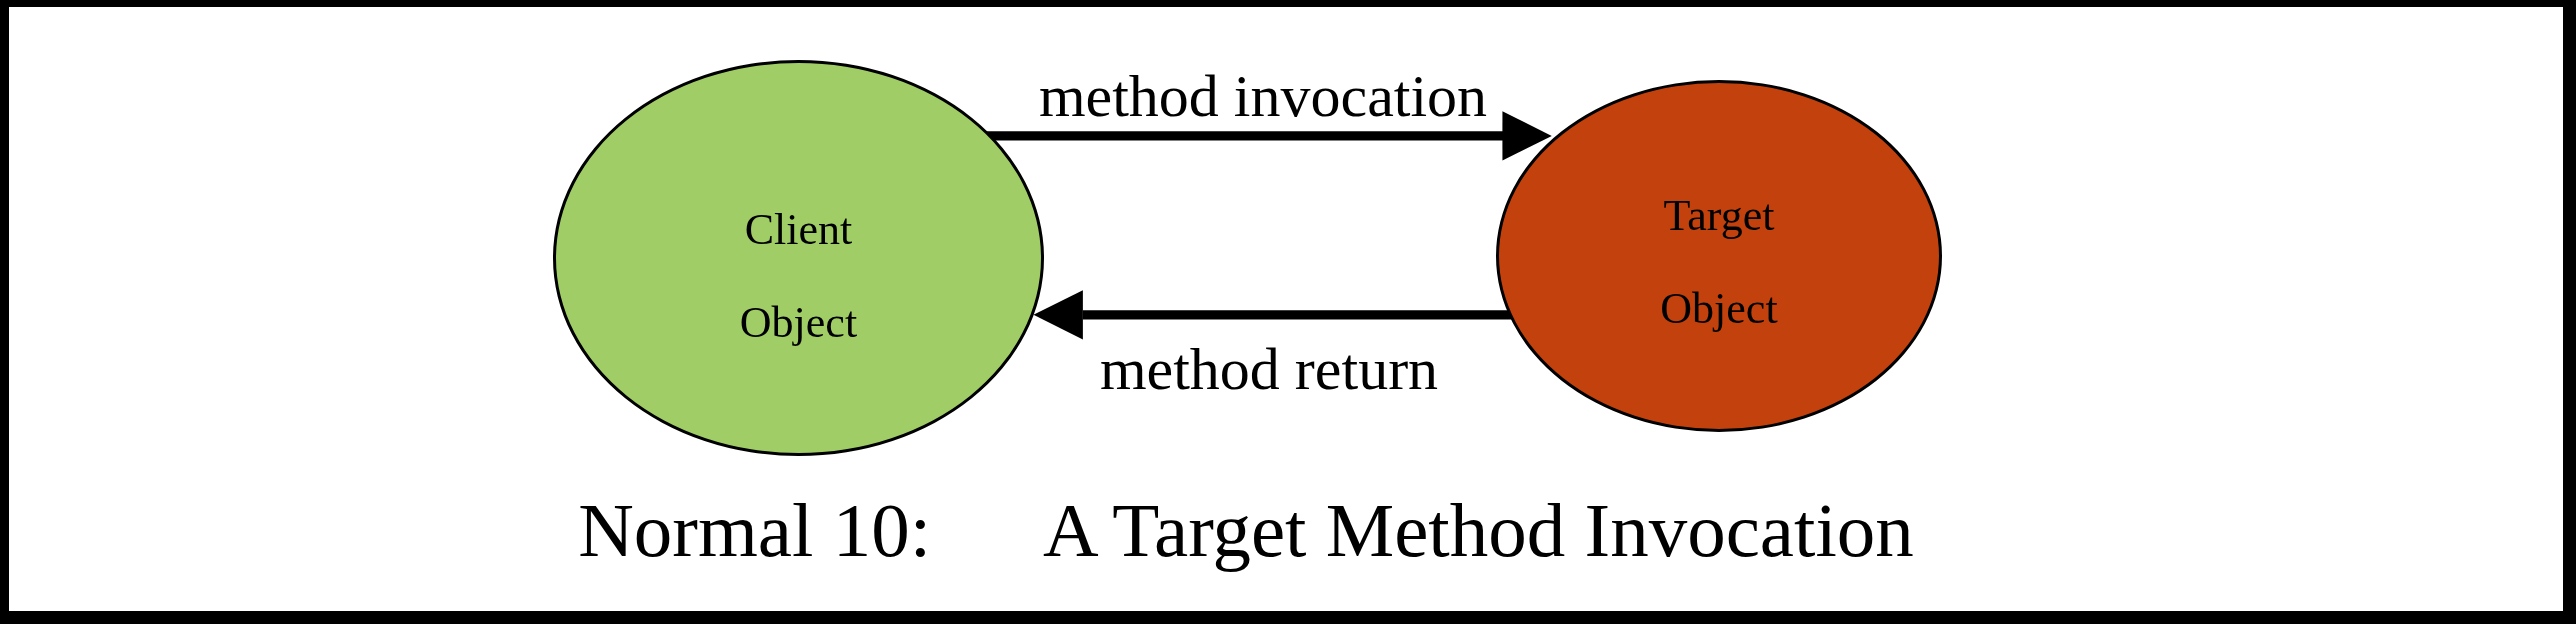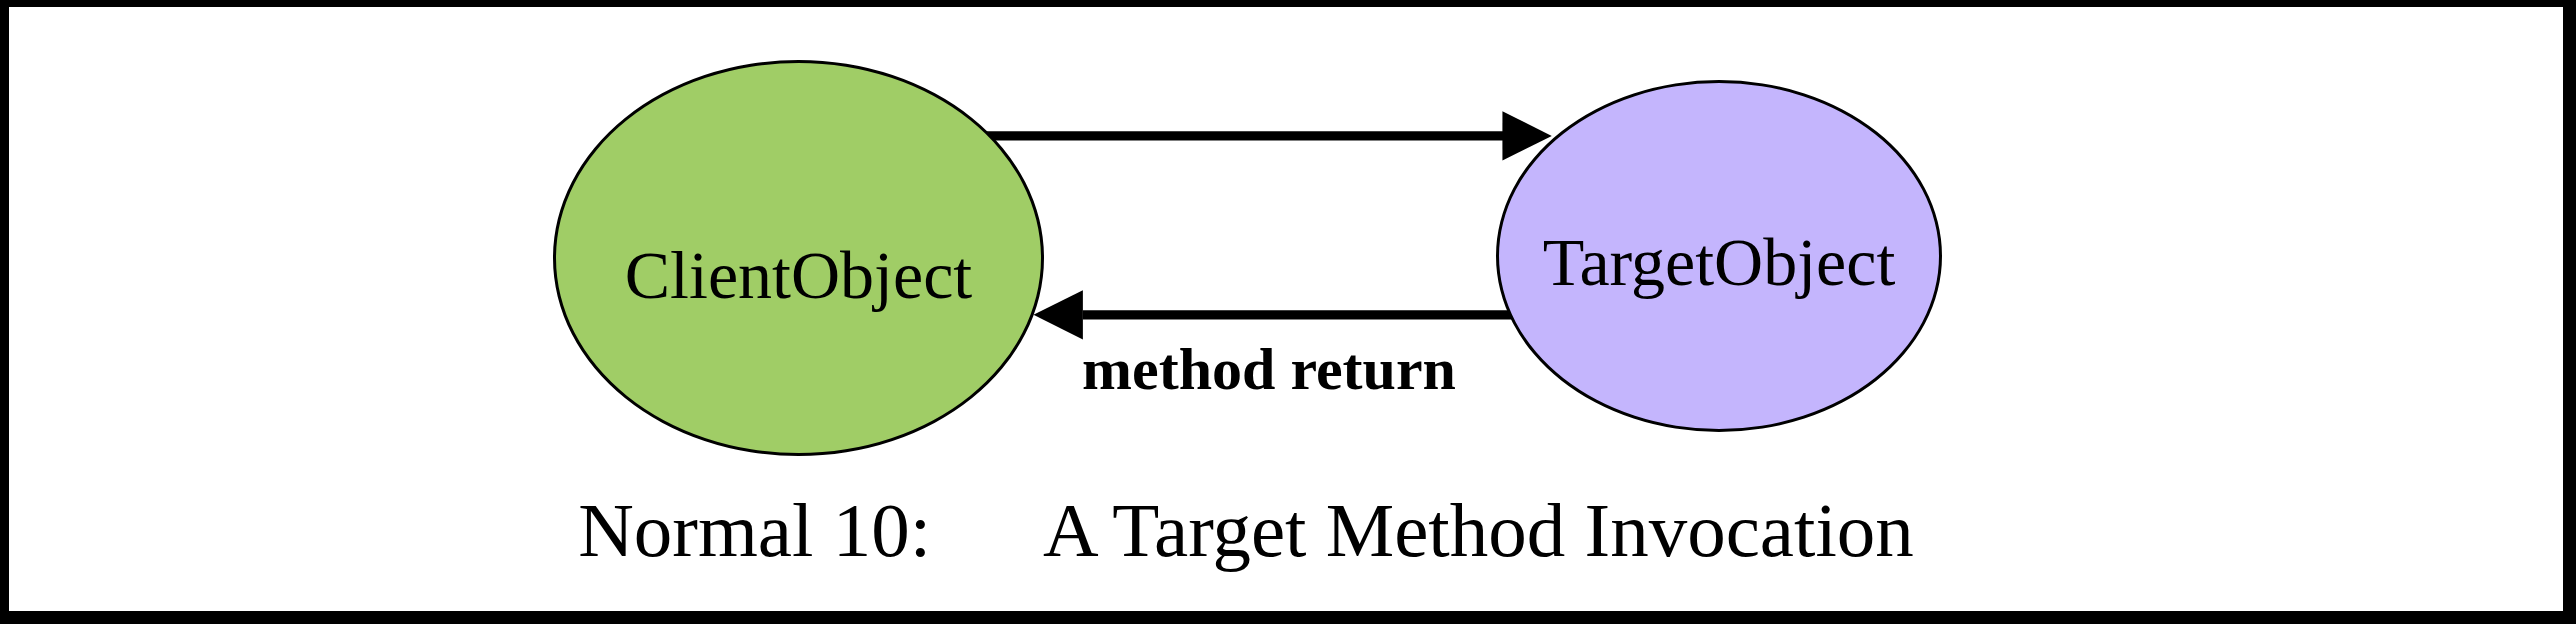--- a/index.html
+++ b/index.html
@@ -26,24 +26,25 @@
     position: absolute;
     left: 0; top: 0;
     z-index: 1;
   }
   .ellipse {
     position: absolute;
     box-sizing: border-box;
     border: 3.9px solid #000000;
     border-radius: 50%;
     display: flex;
+    flex-direction: column;
     align-items: center;
     justify-content: center;
     text-align: center;
-    font-size: 68px;
+    font-size: 44px;
     line-height: 93px;
     z-index: 2;
   }
   .ellipse-client {
     left: 553px; top: 60px;
     width: 491px; height: 396px;
     padding-top: 35px;
   }
   .ellipse-target {
     left: 1496px; top: 80px;
@@ -52,21 +53,21 @@
   }
   .arrow-label {
     position: absolute;
     font-size: 60px;
     line-height: 60px;
     white-space: nowrap;
     transform: translateX(-50%);
     z-index: 3;
   }
   .label-invocation { left: 1263px; top: 66px; }
-  .label-return     { left: 1269px; top: 339px; font-weight: bold; }
+  .label-return     { left: 1269px; top: 339px; }
   .caption {
     position: absolute;
     left: 1246px;
     top: 492px;
     transform: translateX(-50%);
     font-size: 77px;
     line-height: 77px;
     white-space: nowrap;
     z-index: 3;
   }
@@ -86,25 +87,26 @@
       <line x1="2080" y1="408" x2="1404" y2="408" stroke="#000000" stroke-width="12" style="stroke: rgb(0, 0, 0);"></line>
       <polygon points="1340,408 1404,376 1404,440" fill="#000000" style="fill: rgb(0, 0, 0);"></polygon>
     </g>
   </svg>
 
   <div class="ellipse ellipse-client" style="background-color: rgb(160, 205, 102);">
     <span>Client</span>
     <span>Object</span>
   </div>
 
-  <div class="ellipse ellipse-target" style="background-color: #c4b5fd;">
+  <div class="ellipse ellipse-target" style="background-color: #c2410c;">
     <span>Target</span>
     <span>Object</span>
   </div>
 
+  <div class="arrow-label label-invocation">method invocation</div>
 
   <div class="arrow-label label-return">method return</div>
 
   <div class="caption">
     <span>Normal 10:</span><span class="gap"></span><span>A Target Method Invocation</span>
   </div>
 
   <div class="frame"></div>
 
 </div>

